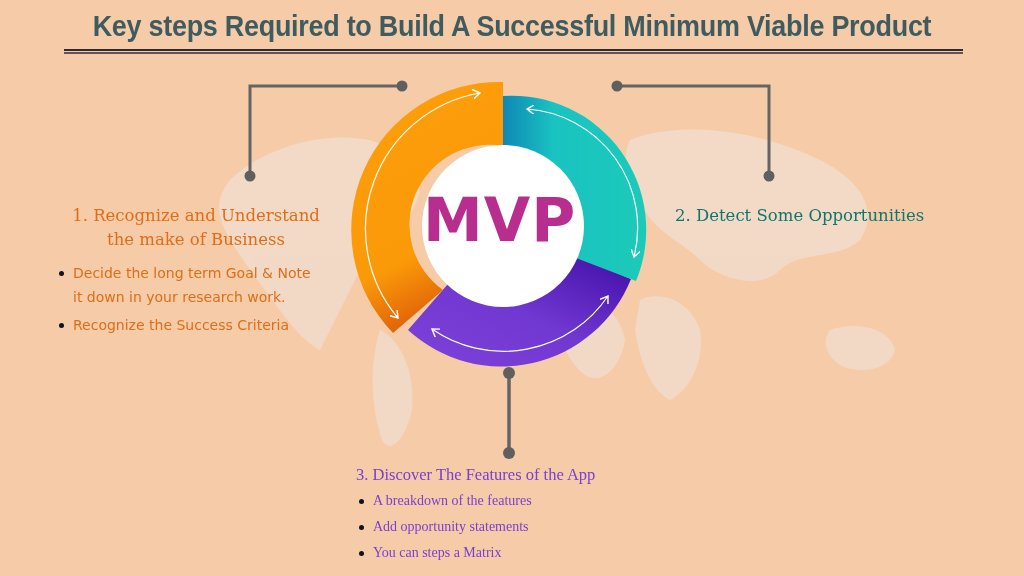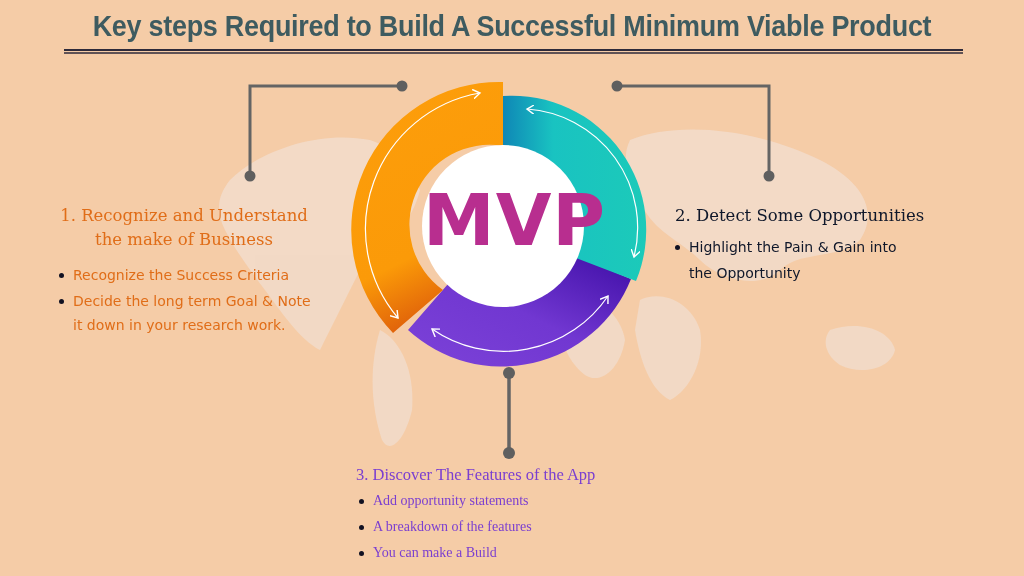--- a/index.html
+++ b/index.html
@@ -4,23 +4,23 @@
 <style>
   html, body { margin:0; padding:0; }
   body { width:1024px; height:576px; overflow:hidden; background:#f5cca7; position:relative; font-family:"Liberation Sans", sans-serif; }
   .canvas { position:absolute; left:0; top:0; width:1024px; height:576px; }
   .title { position:absolute; left:0; top:10px; width:1024px; text-align:center; font-family:"Liberation Sans", sans-serif; font-size:29px; font-weight:bold; color:#3e5b60; letter-spacing:-0.3px; transform:scaleX(0.93); }
   .heading { position:absolute; font-family:"DejaVu Serif", serif; font-size:16.5px; line-height:24px; }
   .bullets { position:absolute; margin:0; padding:0; list-style:none; font-family:"DejaVu Sans", sans-serif; font-size:14px; line-height:26px; }
   .bullets li { position:relative; padding-left:16px; }
   .bullets li::before { content:""; position:absolute; left:2px; top:11px; width:5px; height:5px; border-radius:50%; background:#111122; }
   .s1 { color:#e06d18; }
-  .s2 { color:#0f172a; }
+  .s2 { color:#0f766e; }
   .s3 { color:#7b3fd0;font-family:Liberation Serif, serif; }
-  .mvp { position:absolute; left:423px; top:190px; width:131px; text-align:center; font-family:"DejaVu Sans", sans-serif; font-weight:bold; font-size:72px; color:#b82e8f; letter-spacing:1px; line-height:60px; }
+  .mvp { position:absolute; left:423px; top:190px; width:131px; text-align:center; font-family:"DejaVu Sans", sans-serif; font-weight:bold; font-size:60px; color:#b82e8f; letter-spacing:1px; line-height:60px; }
 </style>
 </head>
 <body>
 
 <svg class="canvas" width="1024" height="576" viewBox="0 0 1024 576">
   <defs>
     <linearGradient id="gOrange" x1="0" y1="0" x2="0.3" y2="1">
       <stop offset="0" stop-color="#fd9e0b"></stop>
       <stop offset="0.75" stop-color="#fb9a08"></stop>
       <stop offset="1" stop-color="#e0620a"></stop>
@@ -84,55 +84,51 @@
   <path d="M 608,296 A 126 126 0 0 1 432,329" fill="none" stroke="#ffffff" stroke-width="1.2" marker-end="url(#arrow)" marker-start="url(#arrowStart)"></path>
 
   <circle cx="503" cy="226" r="81" fill="#ffffff"></circle>
 </svg>
 
 <div class="title">Key steps Required to Build A Successful Minimum Viable Product</div>
 
 <div class="mvp">MVP</div>
 
 <div>
-  <div class="heading s1" style="left:44px; top:204px; width:280px; text-align:center;">
+  <div class="heading s1" style="left:56px; top:204px; width:280px; text-align:center;">
     <div>1. Recognize and Understand</div>
     <div>the make of Business</div>
   </div>
   <ul class="bullets s1" style="left:57px; top:260px; width:300px;">
-    <li style="margin-top:2px;">
-      <div>Recognize the Success Criteria</div>
-    </li>
     <li>
       <div>Decide the long term Goal &amp; Note</div>
       <div style="margin-top:-2px">it down in your research work.</div>
+    </li>
+    <li style="margin-top:2px;">
+      <div>Recognize the Success Criteria</div>
     </li>
   </ul>
 </div>
 
 <div>
   <div class="heading s2" style="left:675px; top:204px; width:300px;">
     <div>2. Detect Some Opportunities</div>
   </div>
   <ul class="bullets s2" style="left:673px; top:234px; width:280px;">
-    <li>
-      <div>Highlight the Pain &amp; Gain into</div>
-      <div>the Opportunity</div>
-    </li>
   </ul>
 </div>
 
 <div>
   <div class="heading s3" style="left:356px; top:463px; width:360px;">
     <div>3. Discover The Features of the App</div>
   </div>
   <ul class="bullets s3" style="left:357px; top:488px; width:300px;">
     <li>
+      <div>A breakdown of the features</div>
+    </li>
+    <li>
       <div>Add opportunity statements</div>
     </li>
     <li>
-      <div>A breakdown of the features</div>
-    </li>
-    <li>
-      <div>You can make a Build</div>
+      <div>You can steps a Matrix</div>
     </li>
   </ul>
 </div>
 
 </body></html>

